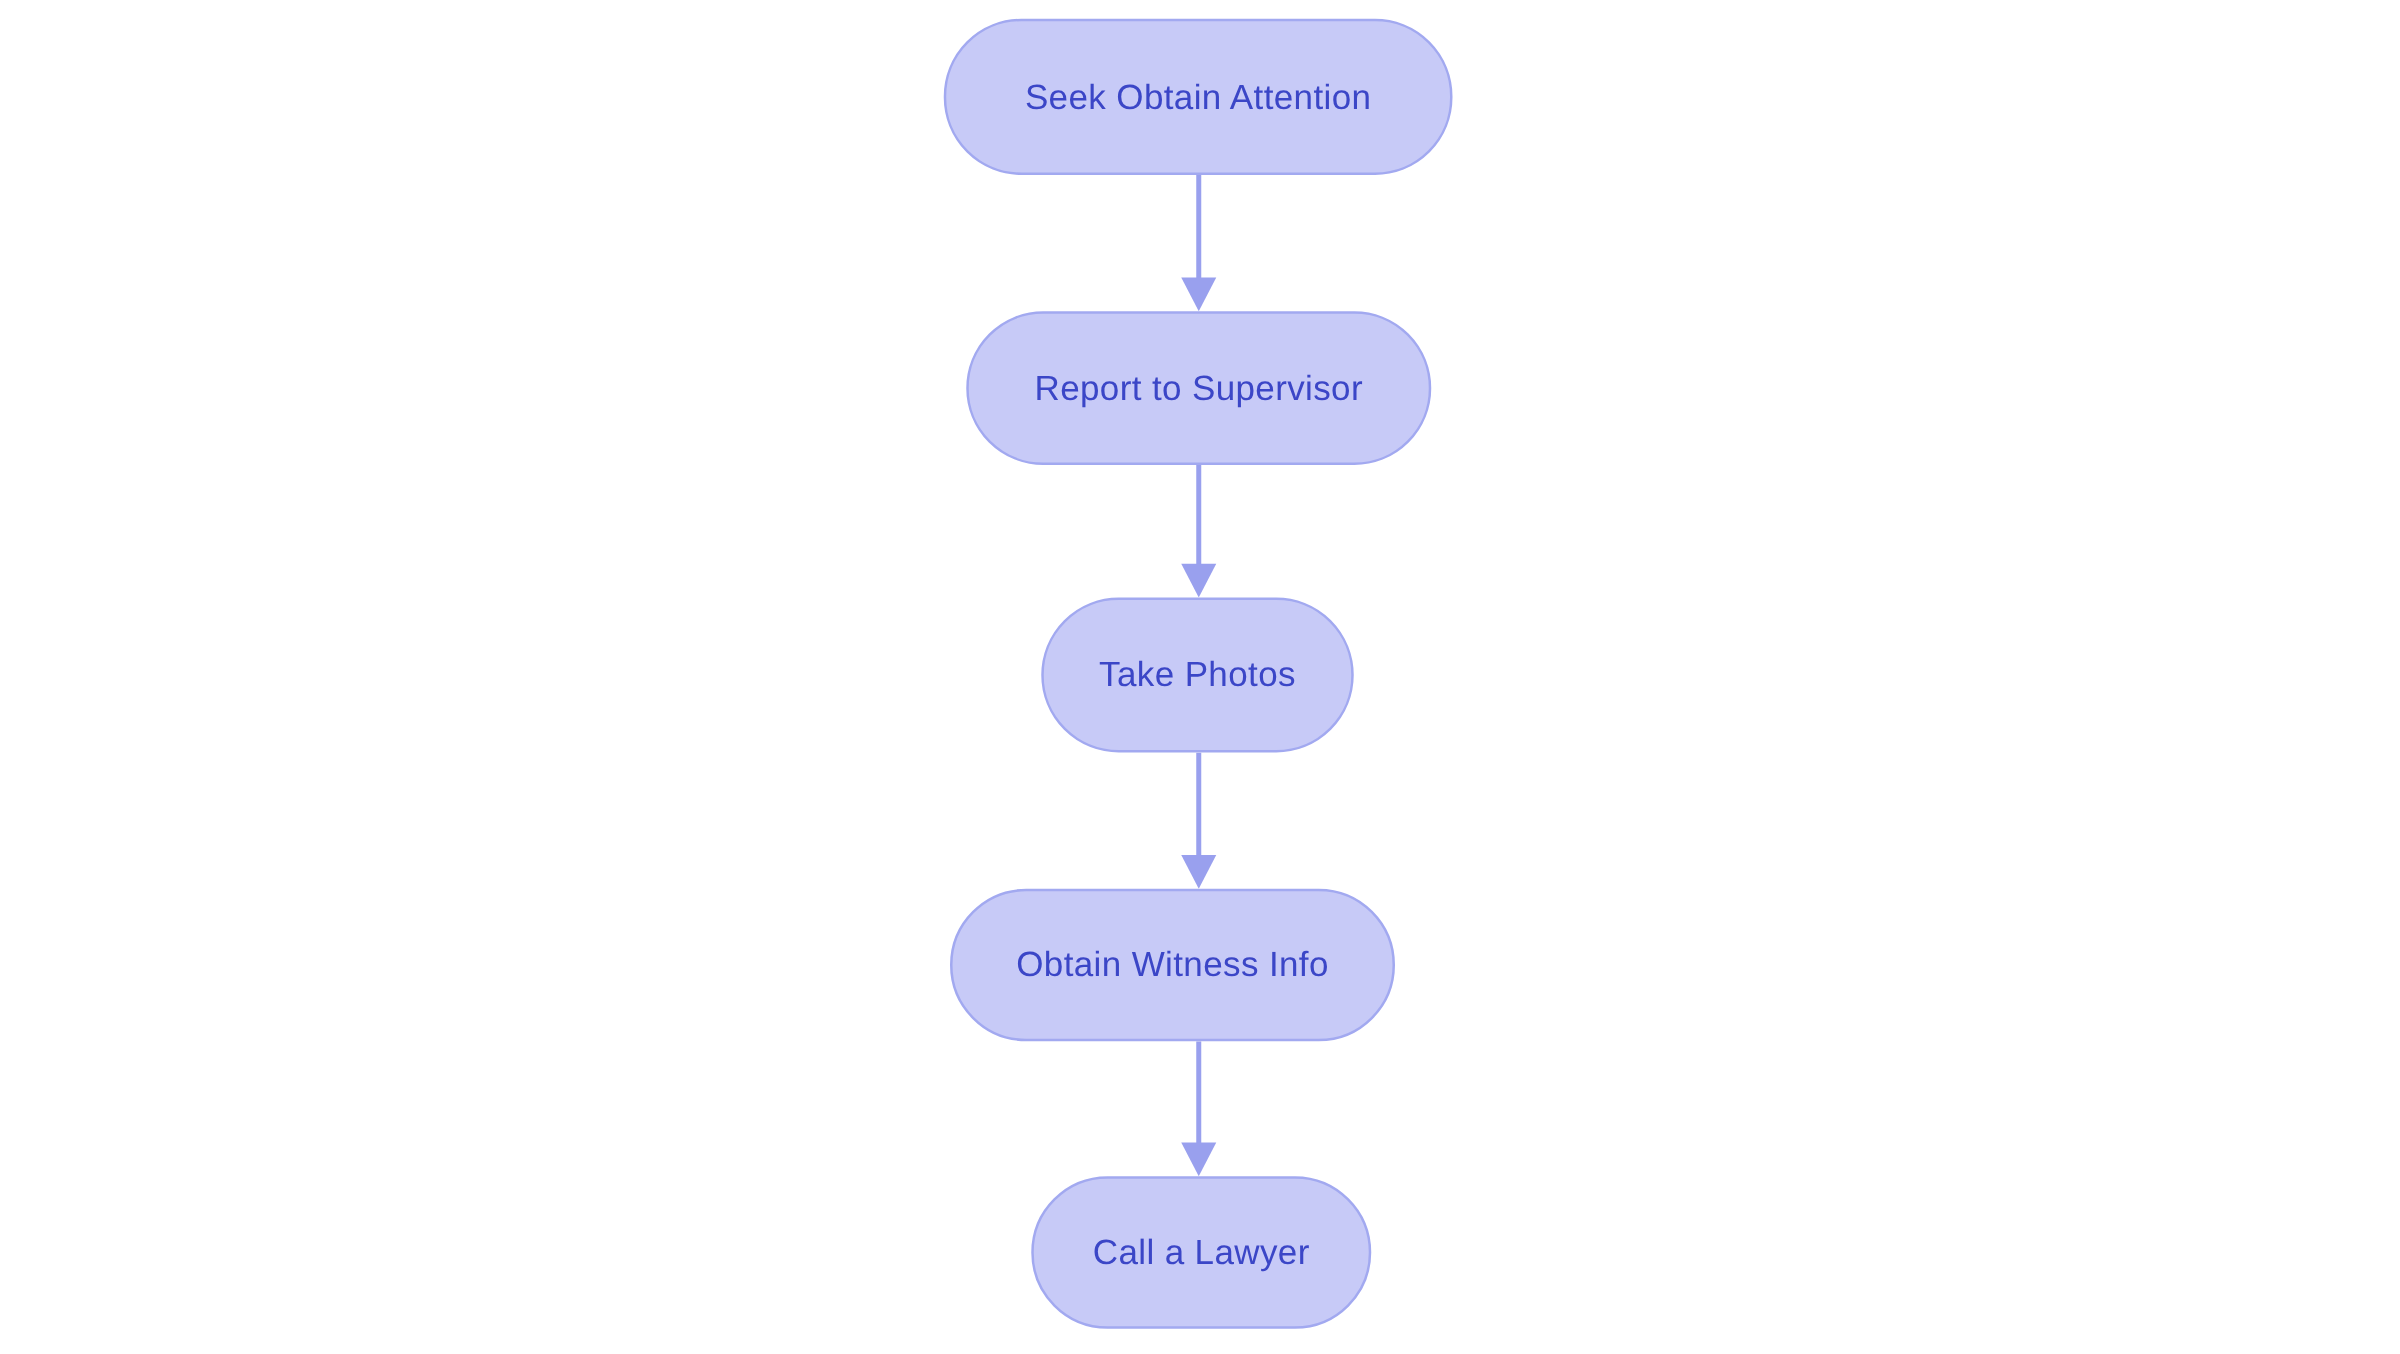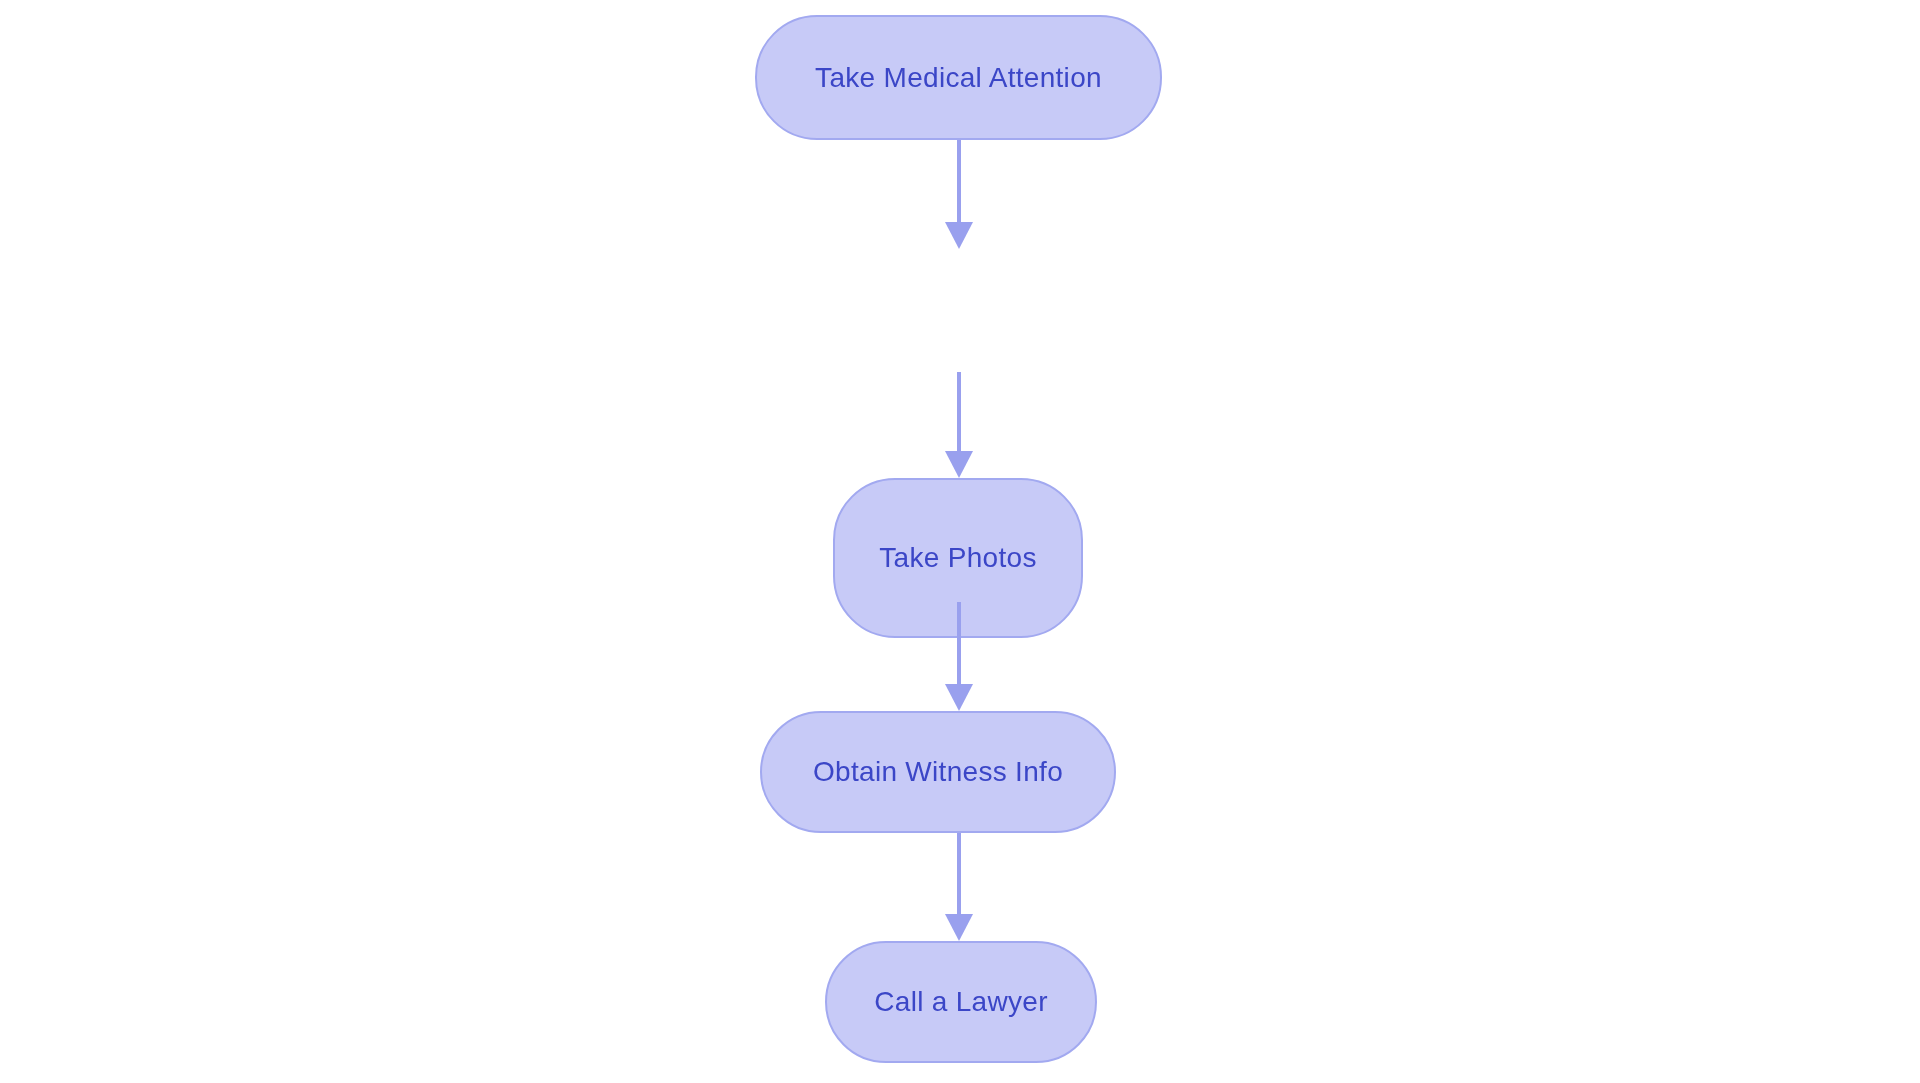--- a/index.html
+++ b/index.html
@@ -36,21 +36,21 @@
     color: var(--node-text);
     font-size: 28px;
     font-weight: 400;
     letter-spacing: 0.3px;
     white-space: nowrap;
     text-align: center;
   }
   
   .n1 { left: 755px; top: 15px;  width: 407px; height: 125px; }
   .n2 { left: 773px; top: 249px; width: 372px; height: 123px; }
-  .n3 { left: 833px; top: 478px; width: 250px; height: 160px; }
+  .n3 { left: 833px; top: 478px; width: 250px; height: 124px; }
   .n4 { left: 760px; top: 711px; width: 356px; height: 122px; }
   .n5 { left: 825px; top: 941px; width: 272px; height: 122px; }
 
   .arrow {
     position: absolute;
     left: 944px; 
     display: block;
   }
   .arrow line { stroke: var(--arrow); stroke-width: 4; }
   .arrow polygon { fill: var(--arrow); }
@@ -58,28 +58,31 @@
   .a2 { top: 372px; }
   .a3 { top: 602px; }
   .a4 { top: 833px; }
 </style>
 </head>
 <body>
 
 <div class="stage">
 
   <div class="node n1">
-    <span class="node-label">Take Medical Attention</span>
+    <span class="node-label">Seek Obtain Attention</span>
   </div>
 
   <svg class="arrow a1" width="30" height="109" viewBox="0 0 30 109" xmlns="http://www.w3.org/2000/svg">
     <line x1="15" y1="0" x2="15" y2="84"></line>
     <polygon points="1,82 29,82 15,109"></polygon>
   </svg>
 
+  <div class="node n2">
+    <span class="node-label">Report to Supervisor</span>
+  </div>
 
   <svg class="arrow a2" width="30" height="106" viewBox="0 0 30 106" xmlns="http://www.w3.org/2000/svg">
     <line x1="15" y1="0" x2="15" y2="81"></line>
     <polygon points="1,79 29,79 15,106"></polygon>
   </svg>
 
   <div class="node n3">
     <span class="node-label">Take Photos</span>
   </div>
 

